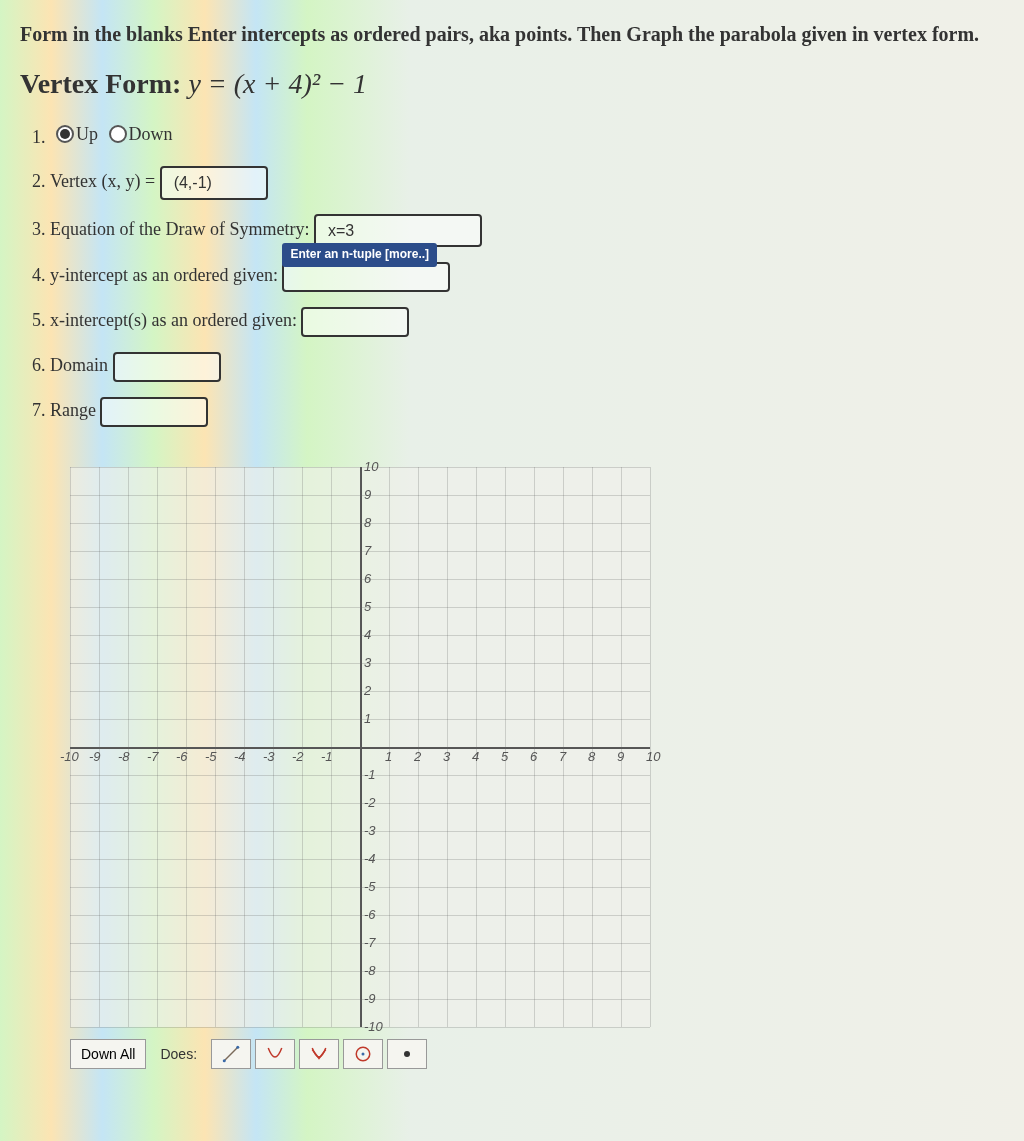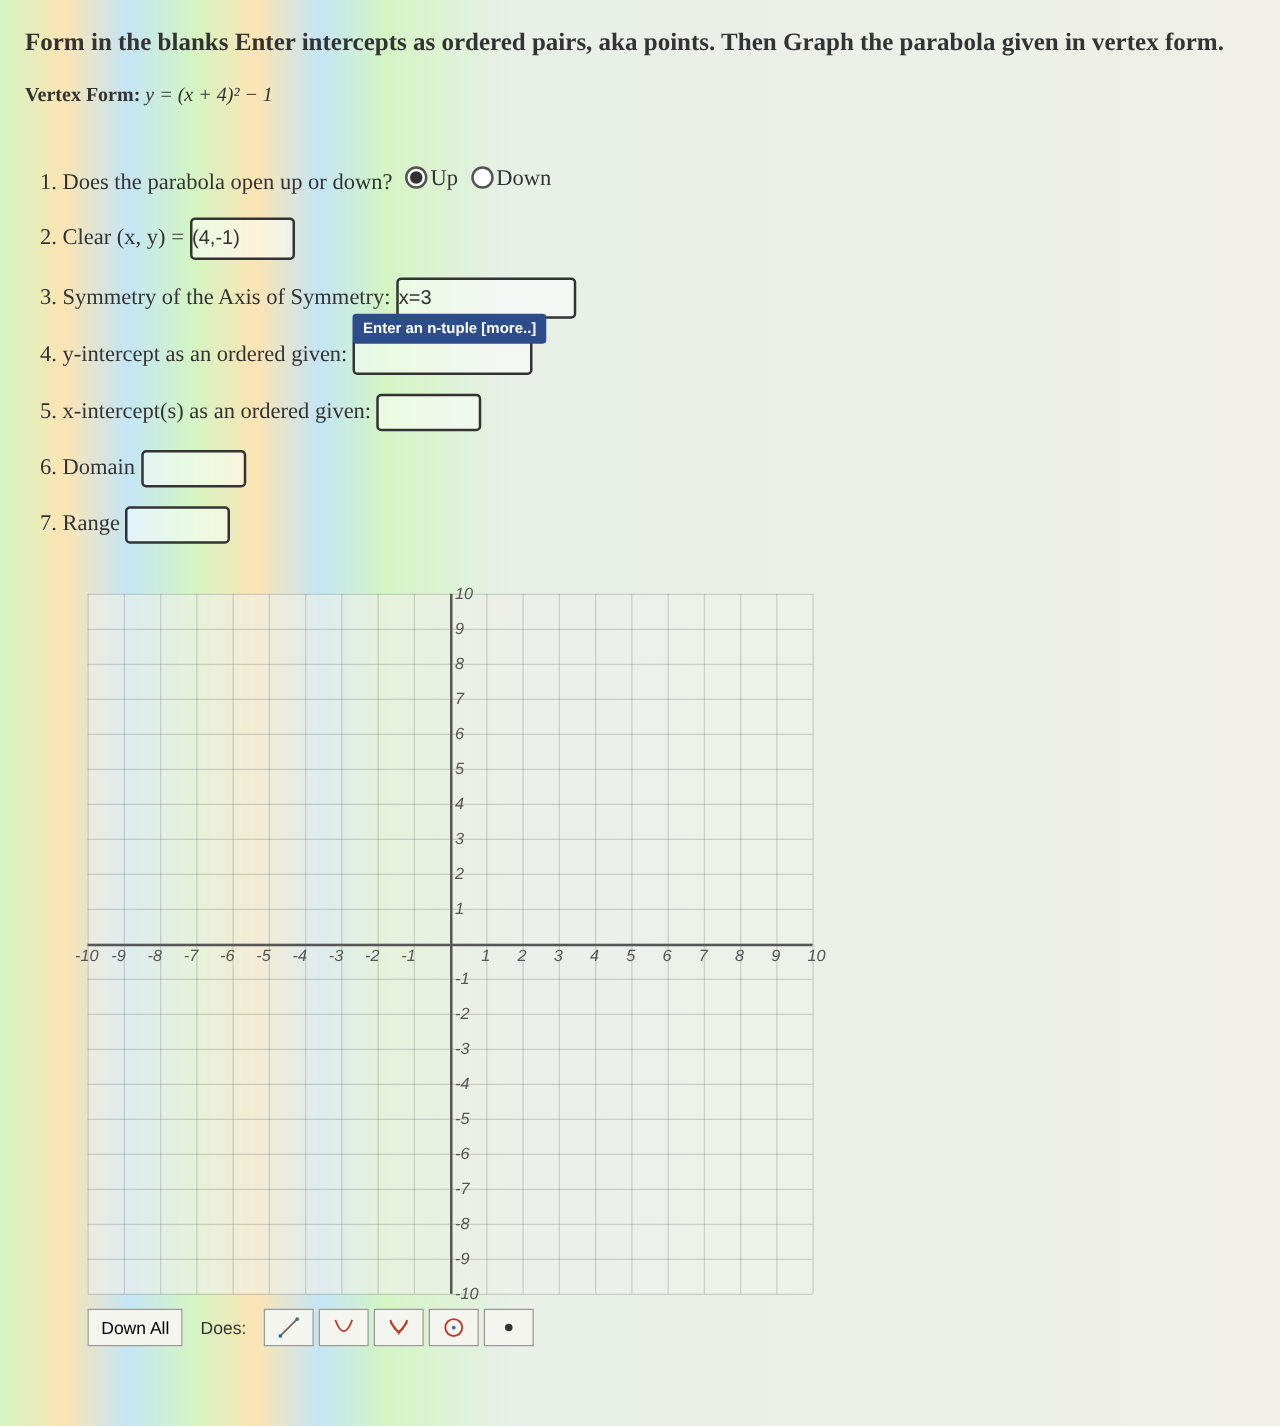--- a/index.html
+++ b/index.html
@@ -13,23 +13,23 @@
   color: #333;
   width: 984px;
 }
 .instructions {
   font-size: 20px;
   font-weight: bold;
   margin-bottom: 20px;
   line-height: 1.4;
 }
 .vertex-form {
-  font-size: 16px;
+  font-size: 28px;
   font-weight: bold;
-  margin-bottom: 42px;
+  margin-bottom: 20px;
 }
 .math-eq {
   font-style: italic;
   font-weight: normal;
 }
 ol.questions {
   font-size: 18px;
   padding-left: 30px;
   margin: 0;
 }
@@ -57,21 +57,21 @@
   position: absolute;
   top: 2px; left: 2px;
   width: 10px; height: 10px;
   background: #333;
   border-radius: 50%;
 }
 .input-box {
   display: inline-block;
   border: 2px solid #333;
   border-radius: 4px;
-  padding: 2px 0;
+  padding: 2px 12px;
   min-width: 80px;
   min-height: 22px;
   background: rgba(255,255,255,0.5);
   font-family: Arial, sans-serif;
   font-size: 16px;
   vertical-align: middle;
 }
 .input-box.wide { min-width: 140px; }
 .tooltip-wrap { position: relative; display: inline; font-weight: bold; }
 .tooltip {
@@ -141,38 +141,37 @@
 
 <div class="instructions">Form in the blanks Enter intercepts as ordered pairs, aka points. Then Graph the parabola given in vertex form.</div>
 
 <div class="vertex-form">
   <span>Vertex Form:</span>
   <span class="math-eq">y = (x + 4)² − 1</span>
 </div>
 
 <ol class="questions">
   <li>
-    <span>Does the parabola open up or down?</span>
     <span class="radio-opt">
       <span class="radio-circle selected"></span>
       <span>Up</span>
     </span>
     <span class="radio-opt">
       <span class="radio-circle"></span>
       <span>Down</span>
     </span>
   </li>
   <li>
-    <span>Clear </span>
+    <span>Vertex </span>
     <span class="var-it">(x, y)</span>
     <span> = </span>
     <span class="input-box">(4,-1)</span>
   </li>
   <li>
-    <span>Symmetry of the Axis of Symmetry: </span>
+    <span>Equation of the Draw of Symmetry: </span>
     <span class="input-box wide">x=3</span>
   </li>
   <li>
     <span class="var-it">y</span><span>-intercept as an ordered given: </span>
     <span class="tooltip-wrap">
       <span class="input-box wide"></span>
       <span class="tooltip">Enter an n-tuple [more..]</span>
     </span>
   </li>
   <li>

